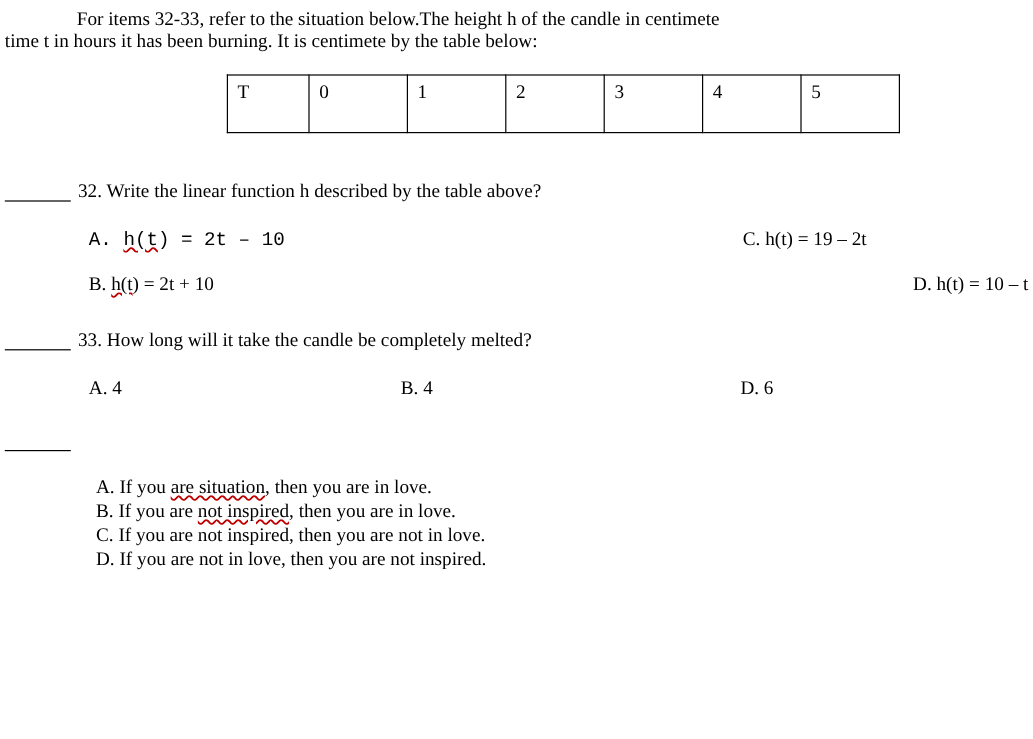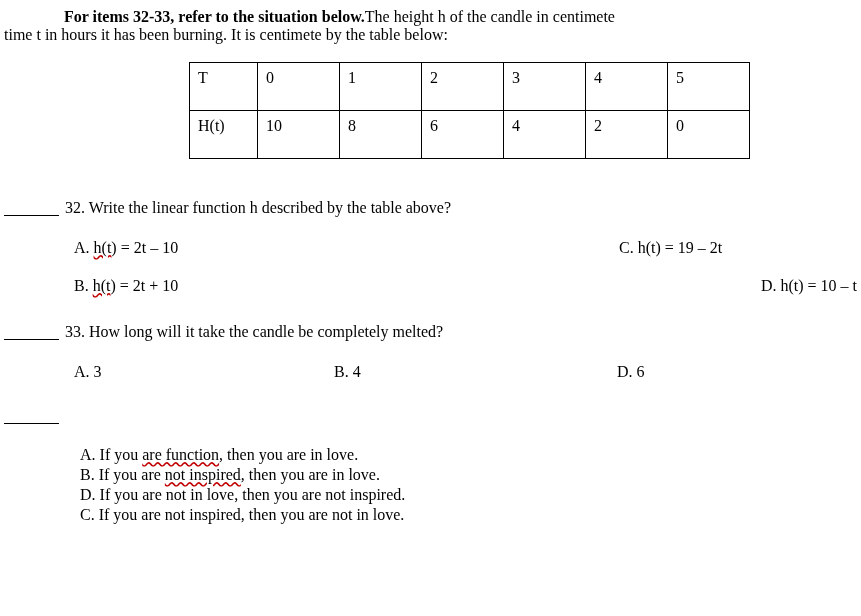--- a/index.html
+++ b/index.html
@@ -12,21 +12,21 @@
     width: 861px;
     box-sizing: border-box;
   }
   .intro-line1 {
     margin: 0;
     padding-left: 60px;
   }
   .intro-line2 {
     margin: 0 0 18px 0;
   }
-  .bold { font-weight: bold; text-align: center; }
+  .bold { font-weight: normal; text-align: center; }
   table {
     border-collapse: collapse;
     margin: 0 0 40px 185px;
   }
   td {
     border: 1px solid #000;
     padding: 6px 8px 20px 8px;
     vertical-align: top;
     box-sizing: border-box;
     height: 48px;
@@ -43,21 +43,21 @@
     display: inline-block;
     width: 55px;
     border-bottom: 1px solid #000;
     margin-right: 6px;
     height: 14px;
   }
   .opts-row {
     display: flex;
     margin: 0 0 20px 70px;
   }
-  .opt-32a { width: 545px; }
+  .opt-32a { width: 545px; font-family: Liberation Mono, monospace; }
   .opt-32c { }
   .opts-row2 {
     display: flex;
     margin: 0 0 28px 70px;
     justify-content: space-between;
   }
   .opt-32b { width: 545px; }
   .opt-32d { }
   .opts-33 {
     display: flex;
@@ -89,29 +89,20 @@
   <tbody>
       <tr>
     <td class="col-lbl">T</td>
     <td class="col-val">0</td>
     <td class="col-val">1</td>
     <td class="col-val">2</td>
     <td class="col-val">3</td>
     <td class="col-val">4</td>
     <td class="col-val">5</td>
   </tr>
-  <tr>
-    <td class="col-lbl">H(t)</td>
-    <td class="col-val">10</td>
-    <td class="col-val">8</td>
-    <td class="col-val">6</td>
-    <td class="col-val">4</td>
-    <td class="col-val">2</td>
-    <td class="col-val">0</td>
-  </tr>
 </tbody>
   </table>
 
 <div class="q-row">
   <span class="blank"></span>
   <span>32. Write the linear function h described by the table above?</span>
 </div>
 
 <div class="opts-row">
   <span class="opt-32a"><span>A. </span><span class="wavy">h(t</span><span>) = 2t – 10</span></span>
@@ -121,27 +112,27 @@
   <span class="opt-32b"><span>B. </span><span class="wavy">h(t</span><span>) = 2t + 10</span></span>
   <span class="opt-32d">D. h(t) = 10 – t</span>
 </div>
 
 <div class="q-row">
   <span class="blank"></span>
   <span>33. How long will it take the candle be completely melted?</span>
 </div>
 
 <div class="opts-33">
-  <span class="opt-33a">A. 3</span>
+  <span class="opt-33a">A. 4</span>
   <span class="opt-33b">B. 4</span>
   <span class="opt-33d">D. 6</span>
 </div>
 
 <div class="q-row">
   <span class="blank"></span>
 </div>
 
 <div class="q34-opts">
-  <p><span>A.  If you </span><span class="wavy">are  function</span><span>, then you are in love.</span></p>
+  <p><span>A.  If you </span><span class="wavy">are  situation</span><span>, then you are in love.</span></p>
   <p><span>B.  If you are </span><span class="wavy">not  inspired</span><span>, then you are in love.</span></p>
+  <p>C.  If you are not inspired, then you are not in love.</p>
   <p>D.  If you are not in love, then you are not inspired.</p>
-  <p>C.  If you are not inspired, then you are not in love.</p>
 </div>
 
 </body></html>

